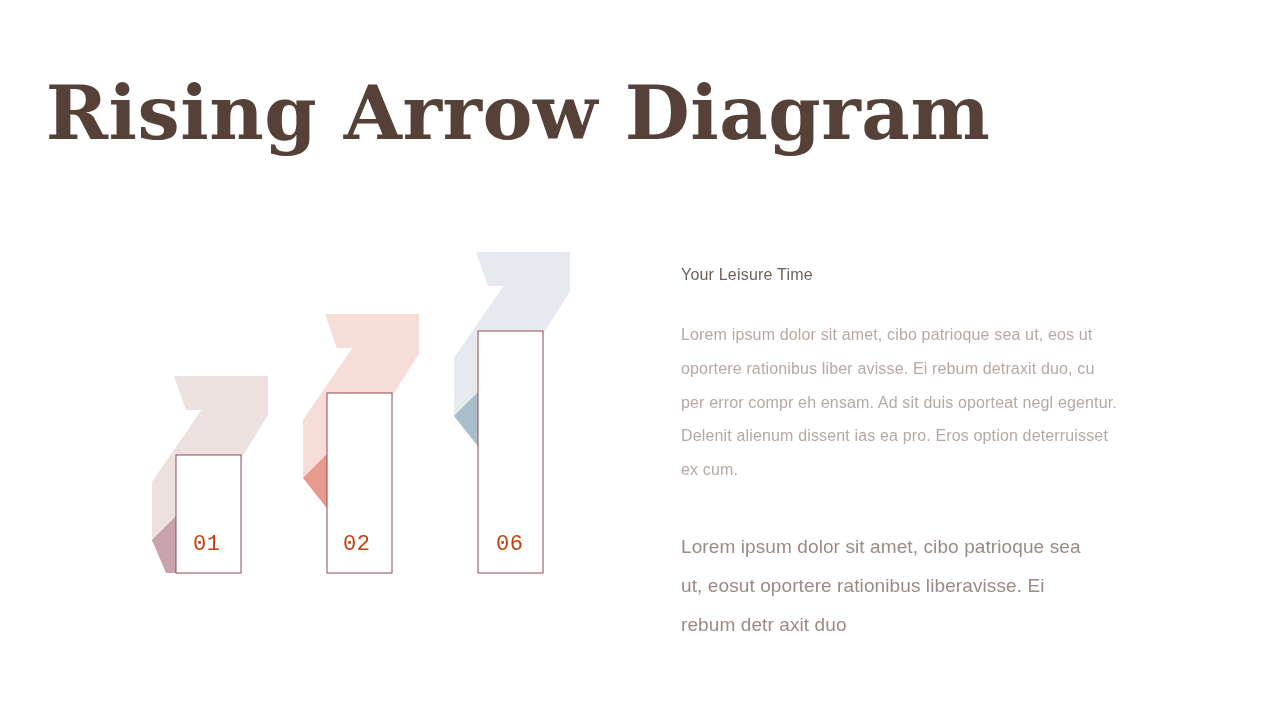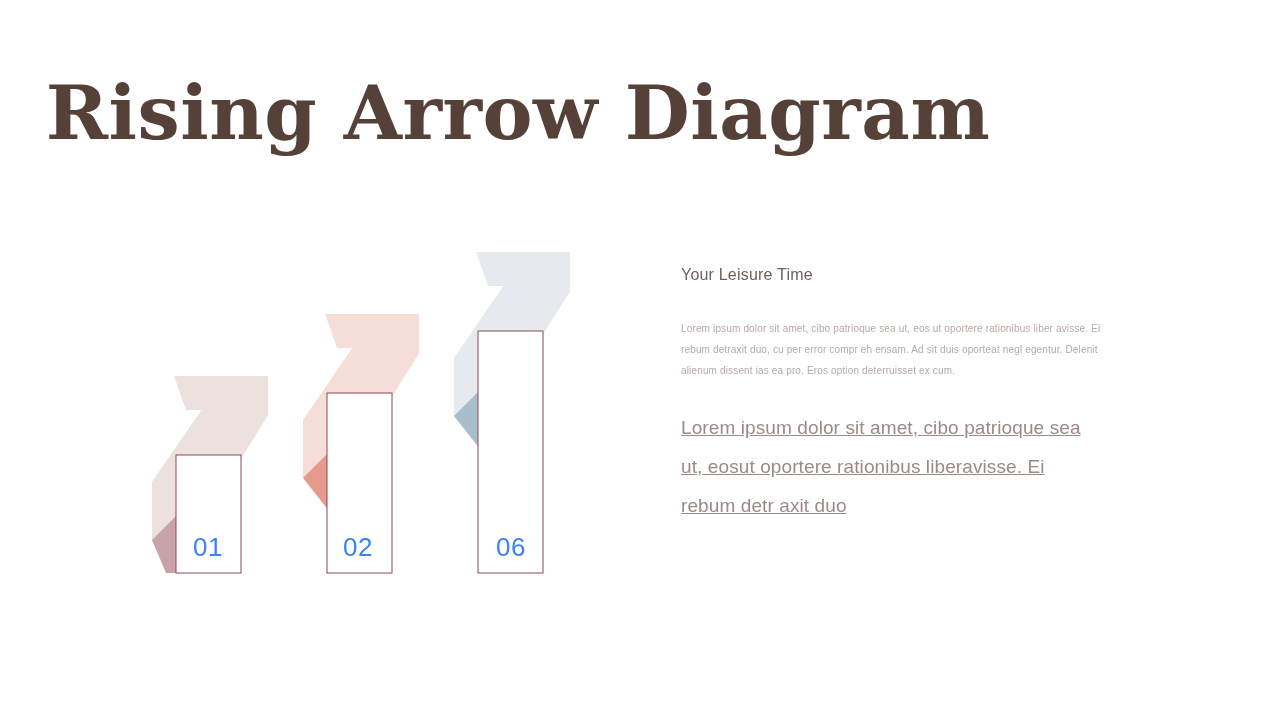--- a/index.html
+++ b/index.html
@@ -33,23 +33,23 @@
   
   .diagram {
     position:absolute;
     left:130px; top:215px;
     width:470px; height:375px;
   }
   .diagram svg { display:block; width:470px; height:375px; }
 
   .num-label {
     position:absolute;
-    font-family:Liberation Sans, sans-serif;
-    font-size:26px;
-    color:#3b82f6;
+    font-family:Liberation Mono, monospace;
+    font-size:22px;
+    color:#c2410c;
     letter-spacing:0.5px;
     line-height:1;
   }
   .num-01 { left:193px; top:534px; }
   .num-02 { left:343px; top:534px; }
   .num-03 { left:496px; top:534px; }
 
   
   .content {
     position:absolute;
@@ -60,37 +60,36 @@
     font-family:Liberation Sans, sans-serif;
     font-size:16px;
     font-weight:400;
     color:#6e6159;
     letter-spacing:0.2px;
     line-height:1.4;
   }
   .content-body {
     margin-top:32px;
     font-family:"Liberation Sans", sans-serif;
-    font-size:10px;
+    font-size:16px;
     font-weight:400;
     color:#b5a9a4;
     line-height:2.1;
     letter-spacing:0.15px;
     width:440px;
   }
   .content-lead {
-    margin-top:28px;
+    margin-top:42px;
     font-family:"Liberation Sans", sans-serif;
     font-size:19px;
     font-weight:400;
     color:#9b8a85;
     line-height:2.05;
     letter-spacing:0.1px;
     width:420px;
-    text-decoration:underline;
   }
 </style>
 </head>
 <body>
 
 <div class="slide">
 
   <div class="title">Rising Arrow Diagram</div>
 
   <div class="diagram">

